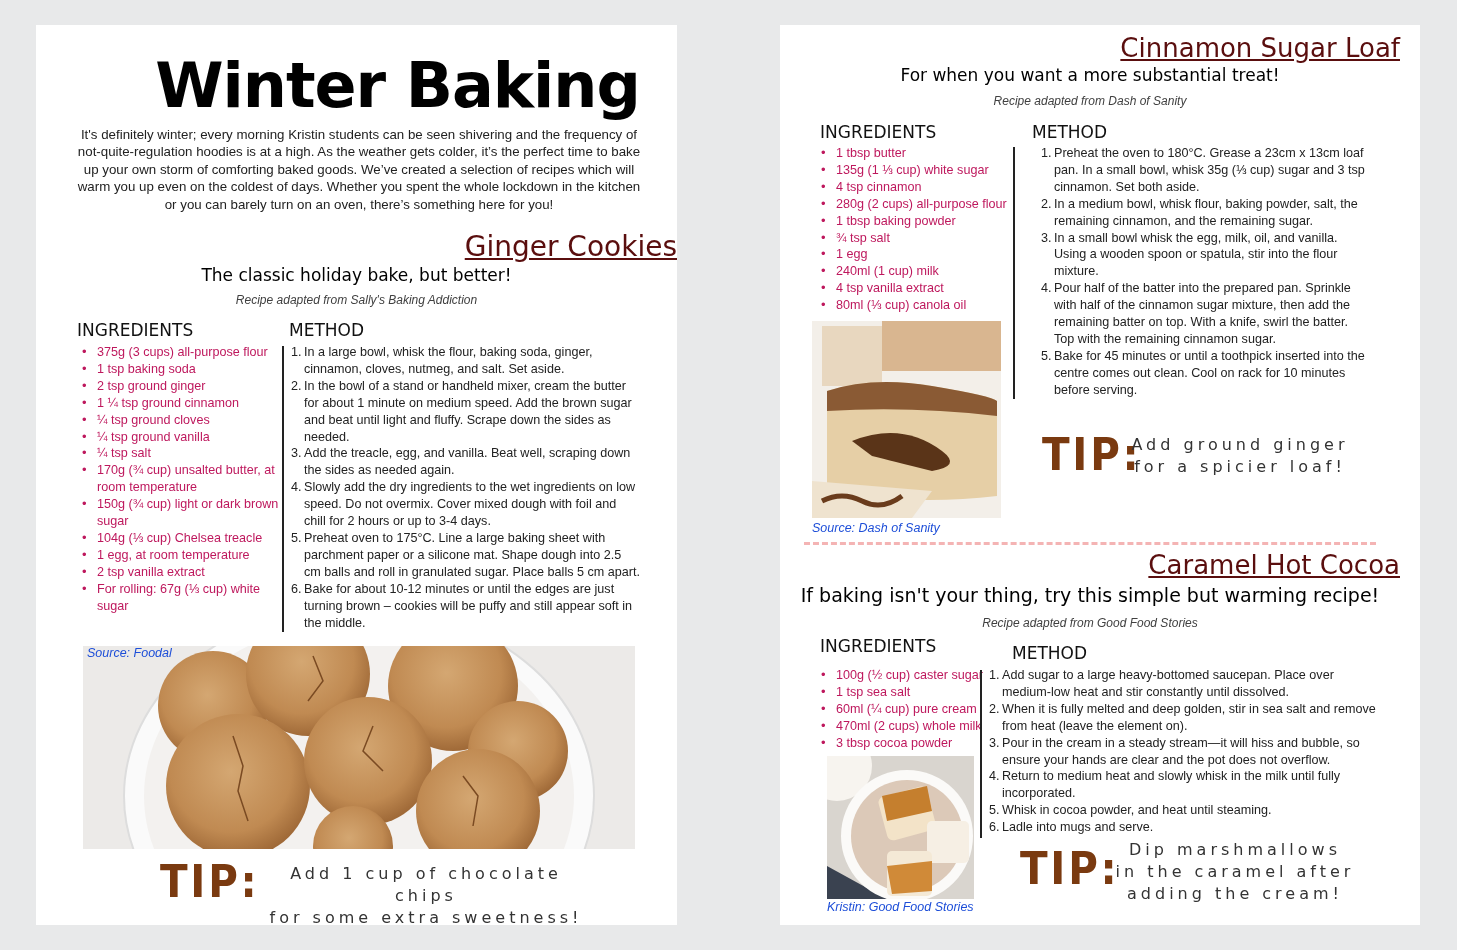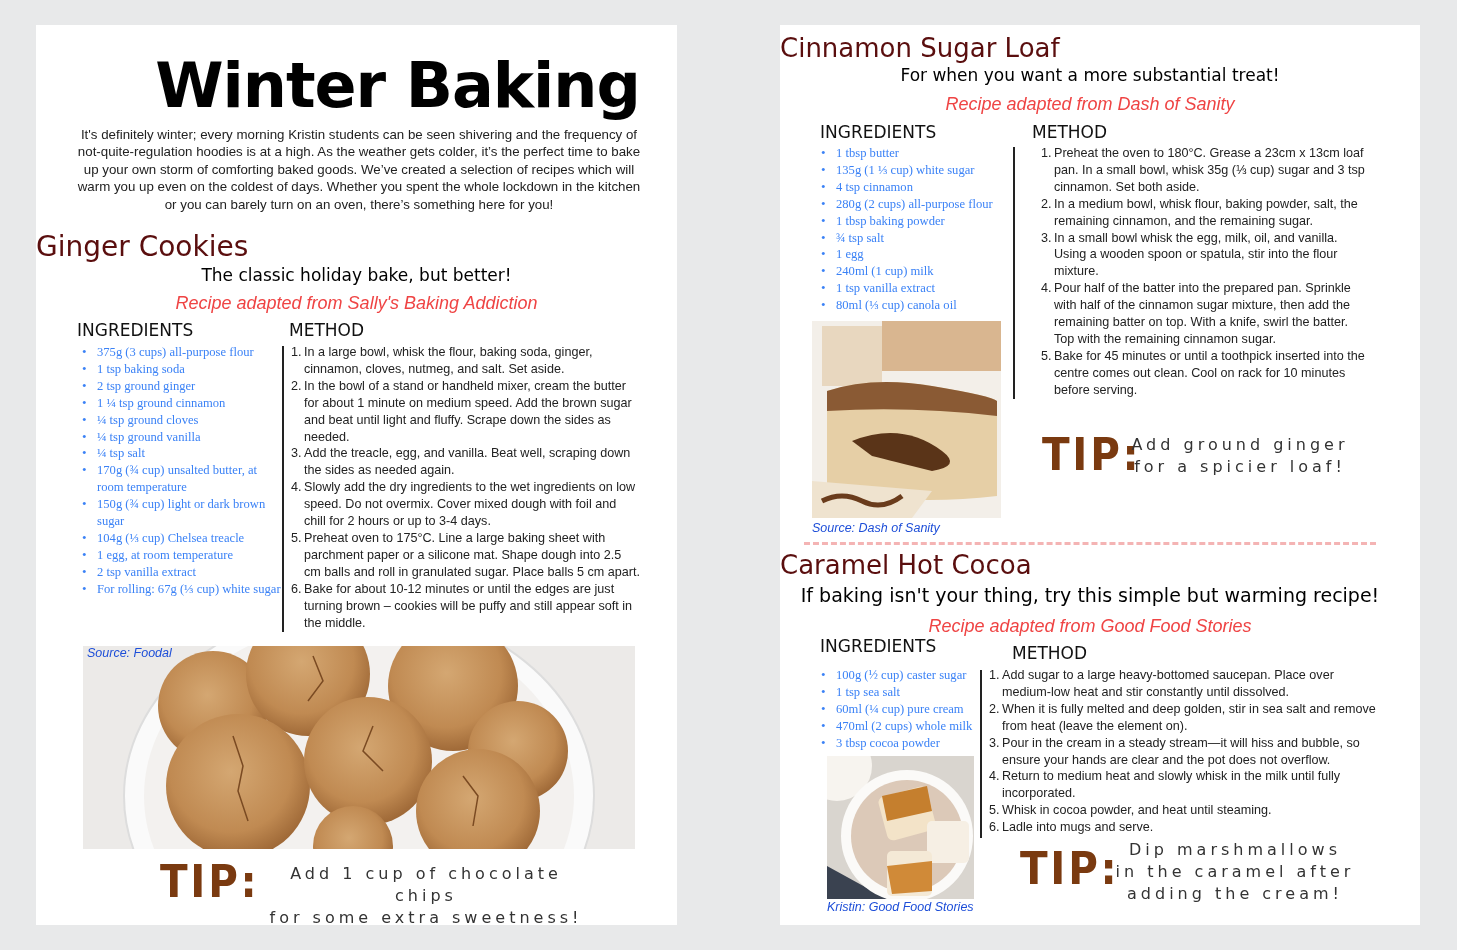--- a/index.html
+++ b/index.html
@@ -6,26 +6,26 @@
   html, body { width: 1457px; height: 950px; background: #e8e9ea; overflow: hidden; }
   body { font-family: "DejaVu Sans", sans-serif; color: #222; position: relative; }
   .page { position: absolute; background: #fff; }
   #page-left { left: 36px; top: 25px; width: 641px; height: 900px; }
   #page-right { left: 780px; top: 25px; width: 640px; height: 900px; }
   .abs { position: absolute; }
 
   .main-title { left: 0; width: 641px; top: 26px; text-align: center; font-family: "DejaVu Sans", sans-serif; font-weight: bold; font-size: 62px; letter-spacing: -1px; color: #000; line-height: 70px; margin-left: 41px; }
   .intro { left: 40px; width: 566px; top: 101px; text-align: center; font-family: "Liberation Sans", sans-serif; font-size: 13.3px; line-height: 17.4px; color: #222; }
 
-  .recipe-title { text-align: left; color: #5a0e0e; font-family: "DejaVu Sans", sans-serif; font-size: 26px; line-height: 30px; }
+  .recipe-title { text-align: right; color: #5a0e0e; font-family: "DejaVu Sans", sans-serif; font-size: 26px; line-height: 30px; text-decoration: underline; }
   .recipe-sub { text-align: center; color: #000000; font-family: "DejaVu Sans", sans-serif; font-size: 17px; line-height: 22px; }
-  .recipe-credit { text-align: center; font-family: "Liberation Sans", sans-serif; font-style: italic; font-size: 18px; color: #ef4444; }
+  .recipe-credit { text-align: center; font-family: "Liberation Sans", sans-serif; font-style: italic; font-size: 12px; color: #404040; }
 
   .sec-head { font-family: "DejaVu Sans", sans-serif; font-size: 17px; color: #111; line-height: 20px; }
-  ul.ing { list-style: none; font-family: Liberation Serif, serif; font-size: 12.6px; line-height: 16.9px; color: #3b82f6; }
+  ul.ing { list-style: none; font-family: Liberation Sans, sans-serif; font-size: 12.6px; line-height: 16.9px; color: #be185d; }
   ul.ing li { position: relative; padding-left: 20px; }
   ul.ing li::before { content: "•"; position: absolute; left: 5px; top: 0; font-size: 13px; }
   ol.meth { list-style: none; font-family: "Liberation Sans", sans-serif; font-size: 12.6px; line-height: 16.9px; color: #222; }
   ol.meth li { position: relative; padding-left: 13px; }
   ol.meth li .num { position: absolute; left: 0; top: 0; }
   .vline { background: #222; width: 2px; }
 
   .photo { overflow: hidden; }
   .src { font-family: "Liberation Sans", sans-serif; font-size: 12.5px; color: #1d4ed8; font-style: italic; }
 
@@ -115,21 +115,21 @@
   <div class="abs sec-head" style="left:40px;top:97px;">INGREDIENTS</div>
   <ul class="abs ing" style="left:36px;top:120px;width:200px;">
       <li>1 tbsp butter</li>
       <li>135g (1 ⅓ cup) white sugar</li>
       <li>4 tsp cinnamon</li>
       <li>280g (2 cups) all-purpose flour</li>
       <li>1 tbsp baking powder</li>
       <li>¾ tsp salt</li>
       <li>1 egg</li>
       <li>240ml (1 cup) milk</li>
-      <li>1 tsp vanilla extract</li>
+      <li>4 tsp vanilla extract</li>
       <li>80ml (⅓ cup) canola oil</li>
     </ul>
 
   <div class="abs vline" style="left:233px;top:122px;height:252px;"></div>
 
   <div class="abs sec-head" style="left:252px;top:97px;">METHOD</div>
   <ol class="abs meth" style="left:261px;top:120px;width:330px;">
       <li><span class="num">1.</span><span>Preheat the oven to 180°C. Grease a 23cm x 13cm loaf pan. In a small bowl, whisk 35g (⅓ cup) sugar and 3 tsp cinnamon. Set both aside.</span></li>
       <li><span class="num">2.</span><span>In a medium bowl, whisk flour, baking powder, salt, the remaining cinnamon, and the remaining sugar.</span></li>
       <li><span class="num">3.</span><span>In a small bowl whisk the egg, milk, oil, and vanilla. Using a wooden spoon or spatula, stir into the flour mixture.</span></li>

